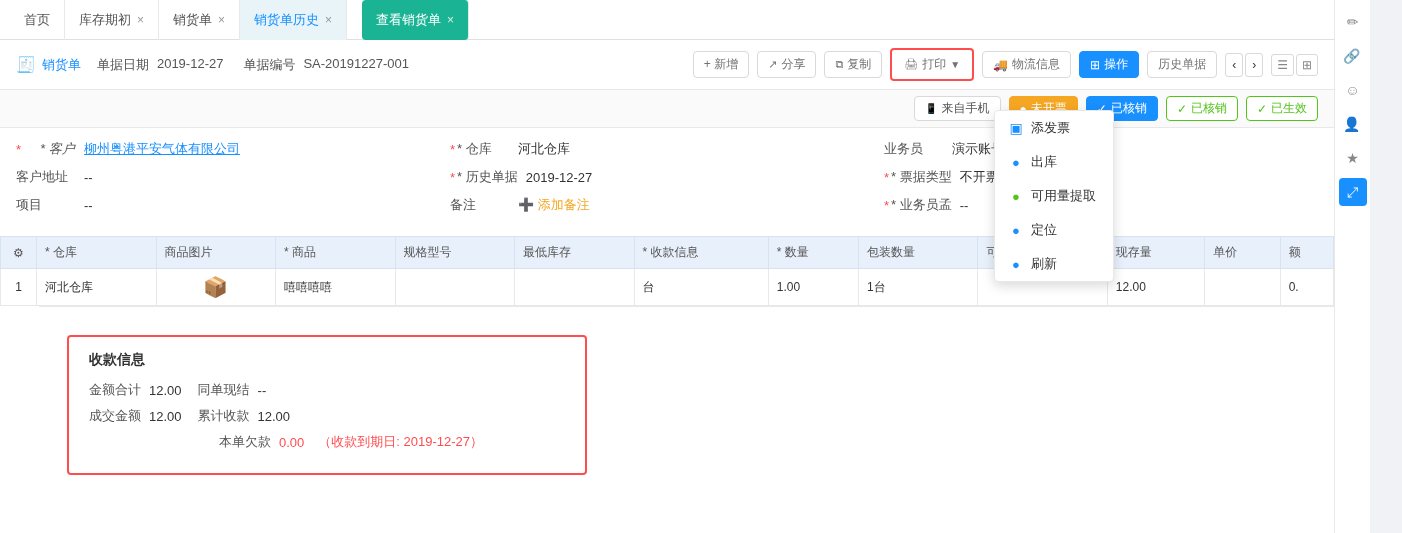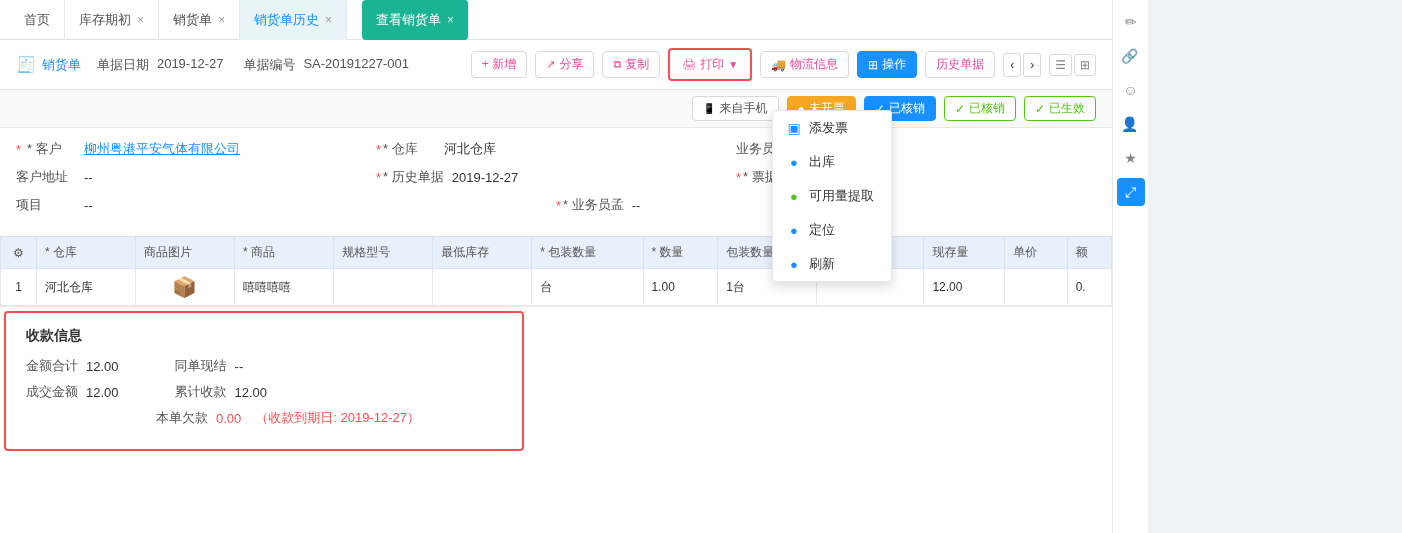--- a/index.html
+++ b/index.html
@@ -49,21 +49,21 @@
       display: flex; align-items: center; gap: 6px; color: #1890ff; font-size: 13px;
     }
     .doc-meta { display: flex; align-items: center; gap: 20px; font-size: 13px; color: #555; }
     .doc-meta span { display: flex; align-items: flex-start; gap: 4px; }
     .doc-header-right {
       display: flex; align-items: center; gap: 8px;
     }
     .toolbar-btn {
       display: flex; align-items: center; gap: 4px; padding: 4px 10px;
       border: 1px solid #d9d9d9; border-radius: 4px; cursor: pointer;
-      background: #fff; font-size: 12px; color: #ec4899; white-space: nowrap;
+      background: #fff; font-size: 12px; color: #737373; white-space: nowrap;
     }
     .toolbar-btn.operations-btn { background: #1890ff; color: #fff; border-color: #1890ff; }
     .status-badge {
       display: inline-flex; align-items: center; gap: 4px;
       padding: 3px 10px; border-radius: 4px; font-size: 12px;
     }
     .badge-verified { background: #fff; border: 1px solid #52c41a; color: #52c41a; }
     .badge-effective { background: #fff; border: 1px solid #52c41a; color: #52c41a; }
     .nav-arrows { display: flex; gap: 2px; }
     .nav-arrow { padding: 4px 6px; border: 1px solid #d9d9d9; border-radius: 3px; cursor: pointer; font-size: 12px; }
@@ -108,29 +108,29 @@
     }
     .data-table tbody tr { background: #fff; }
     .data-table tbody tr:nth-child(even) { background: #fafafa; }
     .data-table tbody td {
       padding: 6px 8px; border: 1px solid #e8e8e8; color: #333;
     }
     .subtotal-row td { background: #fffbe6; }
 
     
     .bottom-panel {
-      display: flex; padding: 4px; gap: 20px; border-top: 1px solid #e8e8e8;
+      display: flex; padding: 28px; gap: 20px; border-top: 1px solid #e8e8e8; margin-left: 39px;
     }
     .payment-info {
       border: 2px solid #ff4d4f; border-radius: 4px; padding: 14px 20px;
       min-width: 520px; background: #fff;
     }
     .payment-title { font-weight: bold; font-size: 14px; margin-bottom: 12px; }
     .payment-row {
-      display: flex; align-items: flex-start; margin-bottom: 8px; gap: 56px;
+      display: flex; align-items: flex-start; margin-bottom: 8px; gap: 16px;
     }
     .payment-item { display: flex; align-items: center; gap: 8px; }
     .payment-label { color: #555; }
     .payment-value { color: #333; font-weight: 500; }
     .payment-value-red { color: #ff4d4f; }
 
     
     .dropdown-overlay {
       position: absolute; z-index: 1000; background: #fff;
       border: 1px solid #e8e8e8; border-radius: 4px;
@@ -161,21 +161,21 @@
       width: 28px; height: 28px; display: flex; align-items: center; justify-content: center;
       border-radius: 4px; cursor: pointer; color: #888; font-size: 14px;
     }
 
     .view-icons { display: flex; gap: 2px; }
     .view-icon { padding: 3px 5px; border: 1px solid #d9d9d9; border-radius: 3px; cursor: pointer; font-size: 12px; color: #888; }
   </style>
 </head>
 <body>
 
-<div style="width:1148px; min-height:533px; background:#f0f2f5; position:relative; overflow:hidden;">
+<div style="width:1370px; min-height:533px; background:#f0f2f5; position:relative; overflow:hidden;">
 
   <div class="tab-bar">
     <div class="tab-item">
       <span>首页</span>
     </div>
     <div class="tab-item">
       <span>库存期初</span>
       <span class="tab-close">×</span>
     </div>
     <div class="tab-item">
@@ -274,21 +274,21 @@
         <span>✓</span>
         <span>已生效</span>
       </div>
     </div>
 
     <div class="form-section">
       <div class="form-row">
         <div class="form-field">
           <span class="form-label">
             <span class="required-star">*</span>
-            <span style="margin-left:4px;">* 客户</span>
+            <span style="margin-left:17px;font-style:italic;">* 客户</span>
           </span>
           <span class="form-value form-value-blue">柳州粤港平安气体有限公司</span>
         </div>
         <div class="form-field">
           <span class="form-label">
             <span class="required-star">*</span>
             <span>* 仓库</span>
           </span>
           <span class="form-value">河北仓库</span>
         </div>
@@ -314,20 +314,27 @@
             <span class="required-star">*</span>
             <span>* 票据类型</span>
           </span>
           <span class="form-value">不开票</span>
         </div>
       </div>
       <div class="form-row">
         <div class="form-field">
           <span class="form-label">项目</span>
           <span class="form-value">--</span>
+        </div>
+        <div class="form-field">
+          <span class="form-label">备注</span>
+          <span class="form-value" style="color:#f5a623; cursor:pointer;">
+            <span>➕</span>
+            <span>添加备注</span>
+          </span>
         </div>
         <div class="form-field">
           <span class="form-label">
             <span class="required-star">*</span>
             <span>* 业务员孟</span>
           </span>
           <span class="form-value">--</span>
         </div>
       </div>
     </div>
@@ -335,21 +342,21 @@
     <div class="table-section">
       <table class="data-table">
         <thead>
           <tr>
             <th style="width:36px; text-align:center;">⚙</th>
             <th>* 仓库</th>
             <th>商品图片</th>
             <th>* 商品</th>
             <th>规格型号</th>
             <th>最低库存</th>
-            <th>* 包装数量</th>
+            <th>* 收款信息</th>
             <th>* 数量</th>
             <th>包装数量</th>
             <th>可用量 (...</th>
             <th>现存量</th>
             <th>单价</th>
             <th>额</th>
           </tr>
         </thead>
         <tbody>
           <tr>

